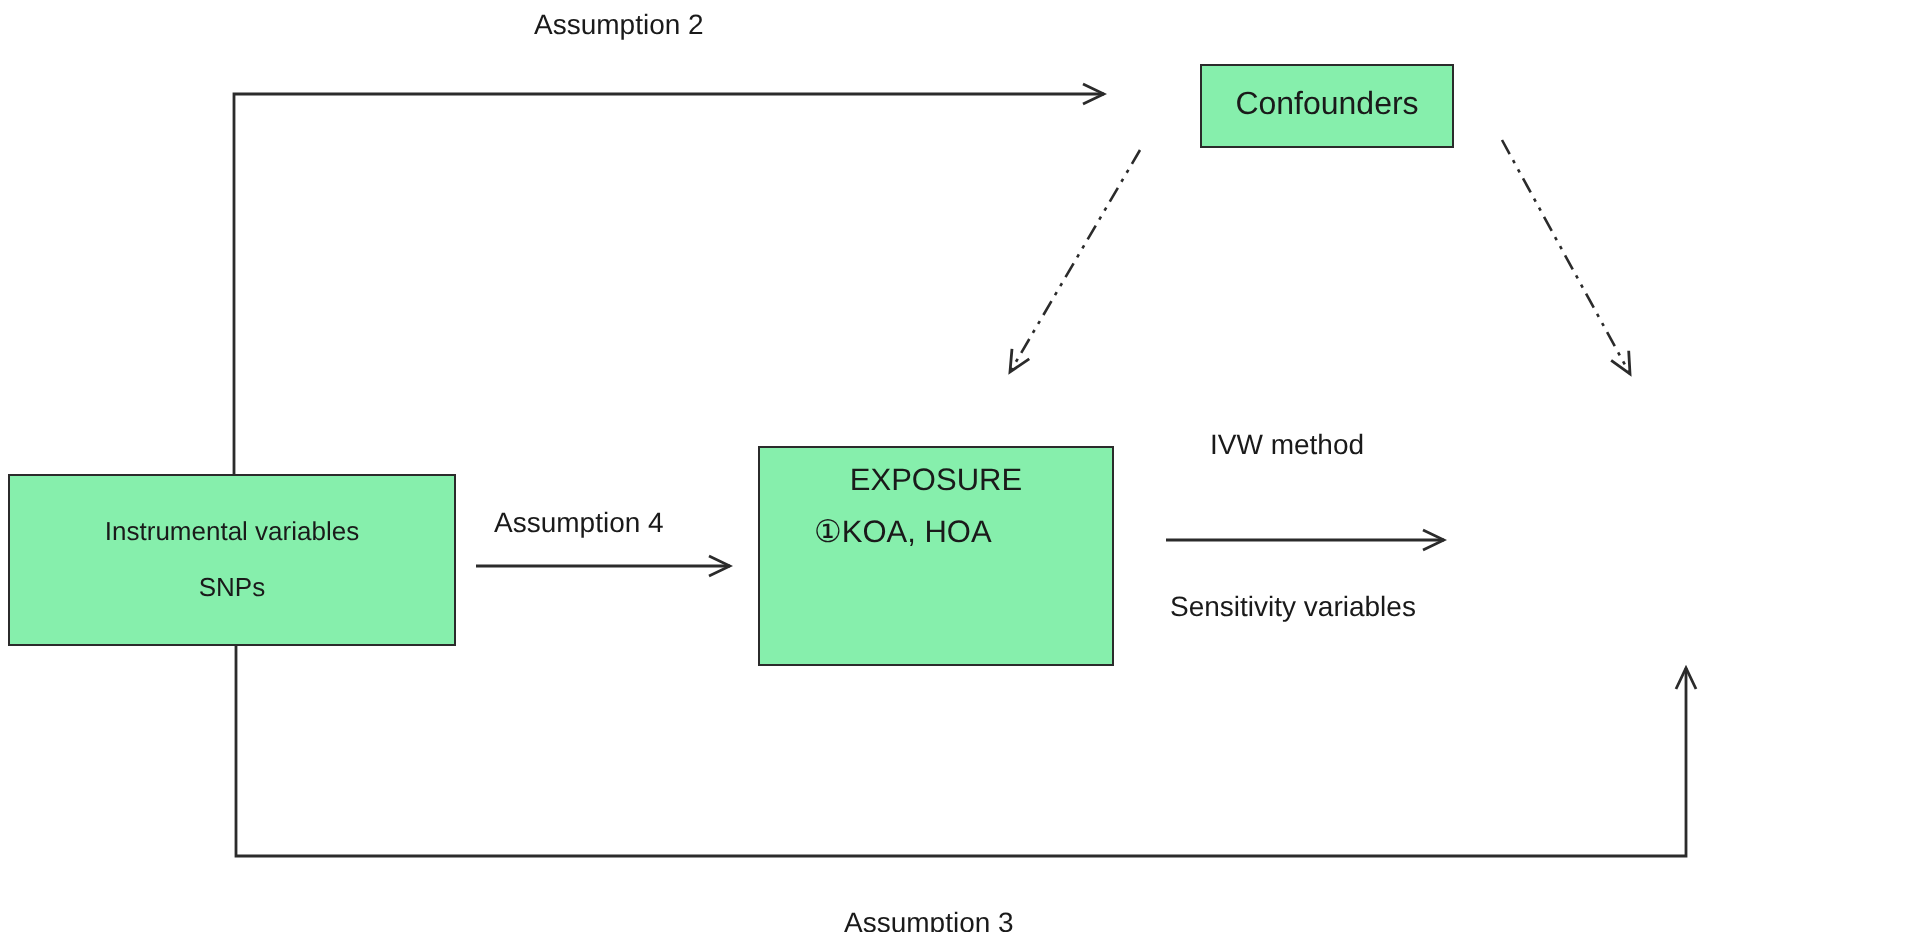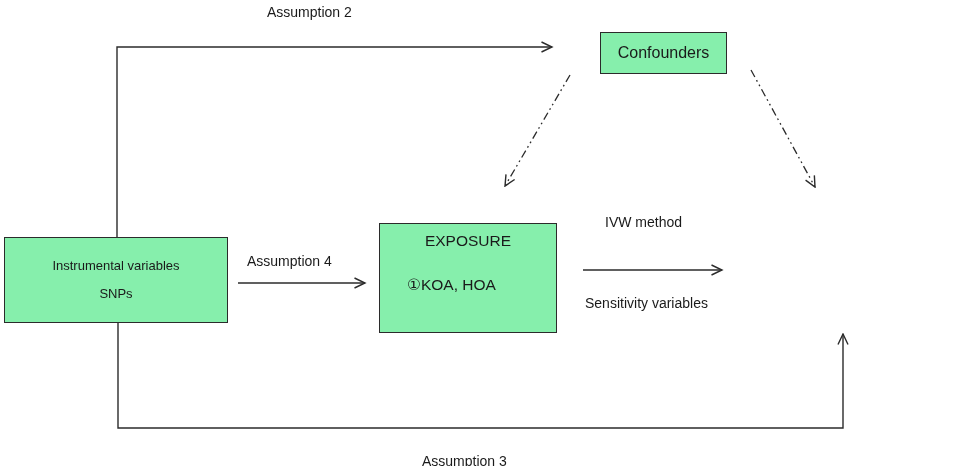--- a/index.html
+++ b/index.html
@@ -33,21 +33,21 @@
     text-align:center;
     font-size:15.5px;
     margin-top:8px;
   }
   .box-item{
     font-size:15.5px;
     line-height:30px;
     white-space:nowrap;
   }
   .snps-line{font-size:13px;line-height:28px;text-align:center;}
-  .exposure-items{padding-left:27px;margin-top:20px;}
+  .exposure-items{padding-left:27px;margin-top:2px;}
   .outcome-items{padding-left:13px;margin-top:2px;}
 </style>
 </head>
 <body>
 
 <div class="canvas">
 
   <svg class="arrow-layer" width="957" height="466" viewBox="0 0 957 466">
     <defs>
       <marker id="arrowOpen" viewBox="0 0 14 14" refX="12.5" refY="7" markerWidth="14" markerHeight="14" markerUnits="userSpaceOnUse" orient="auto">

